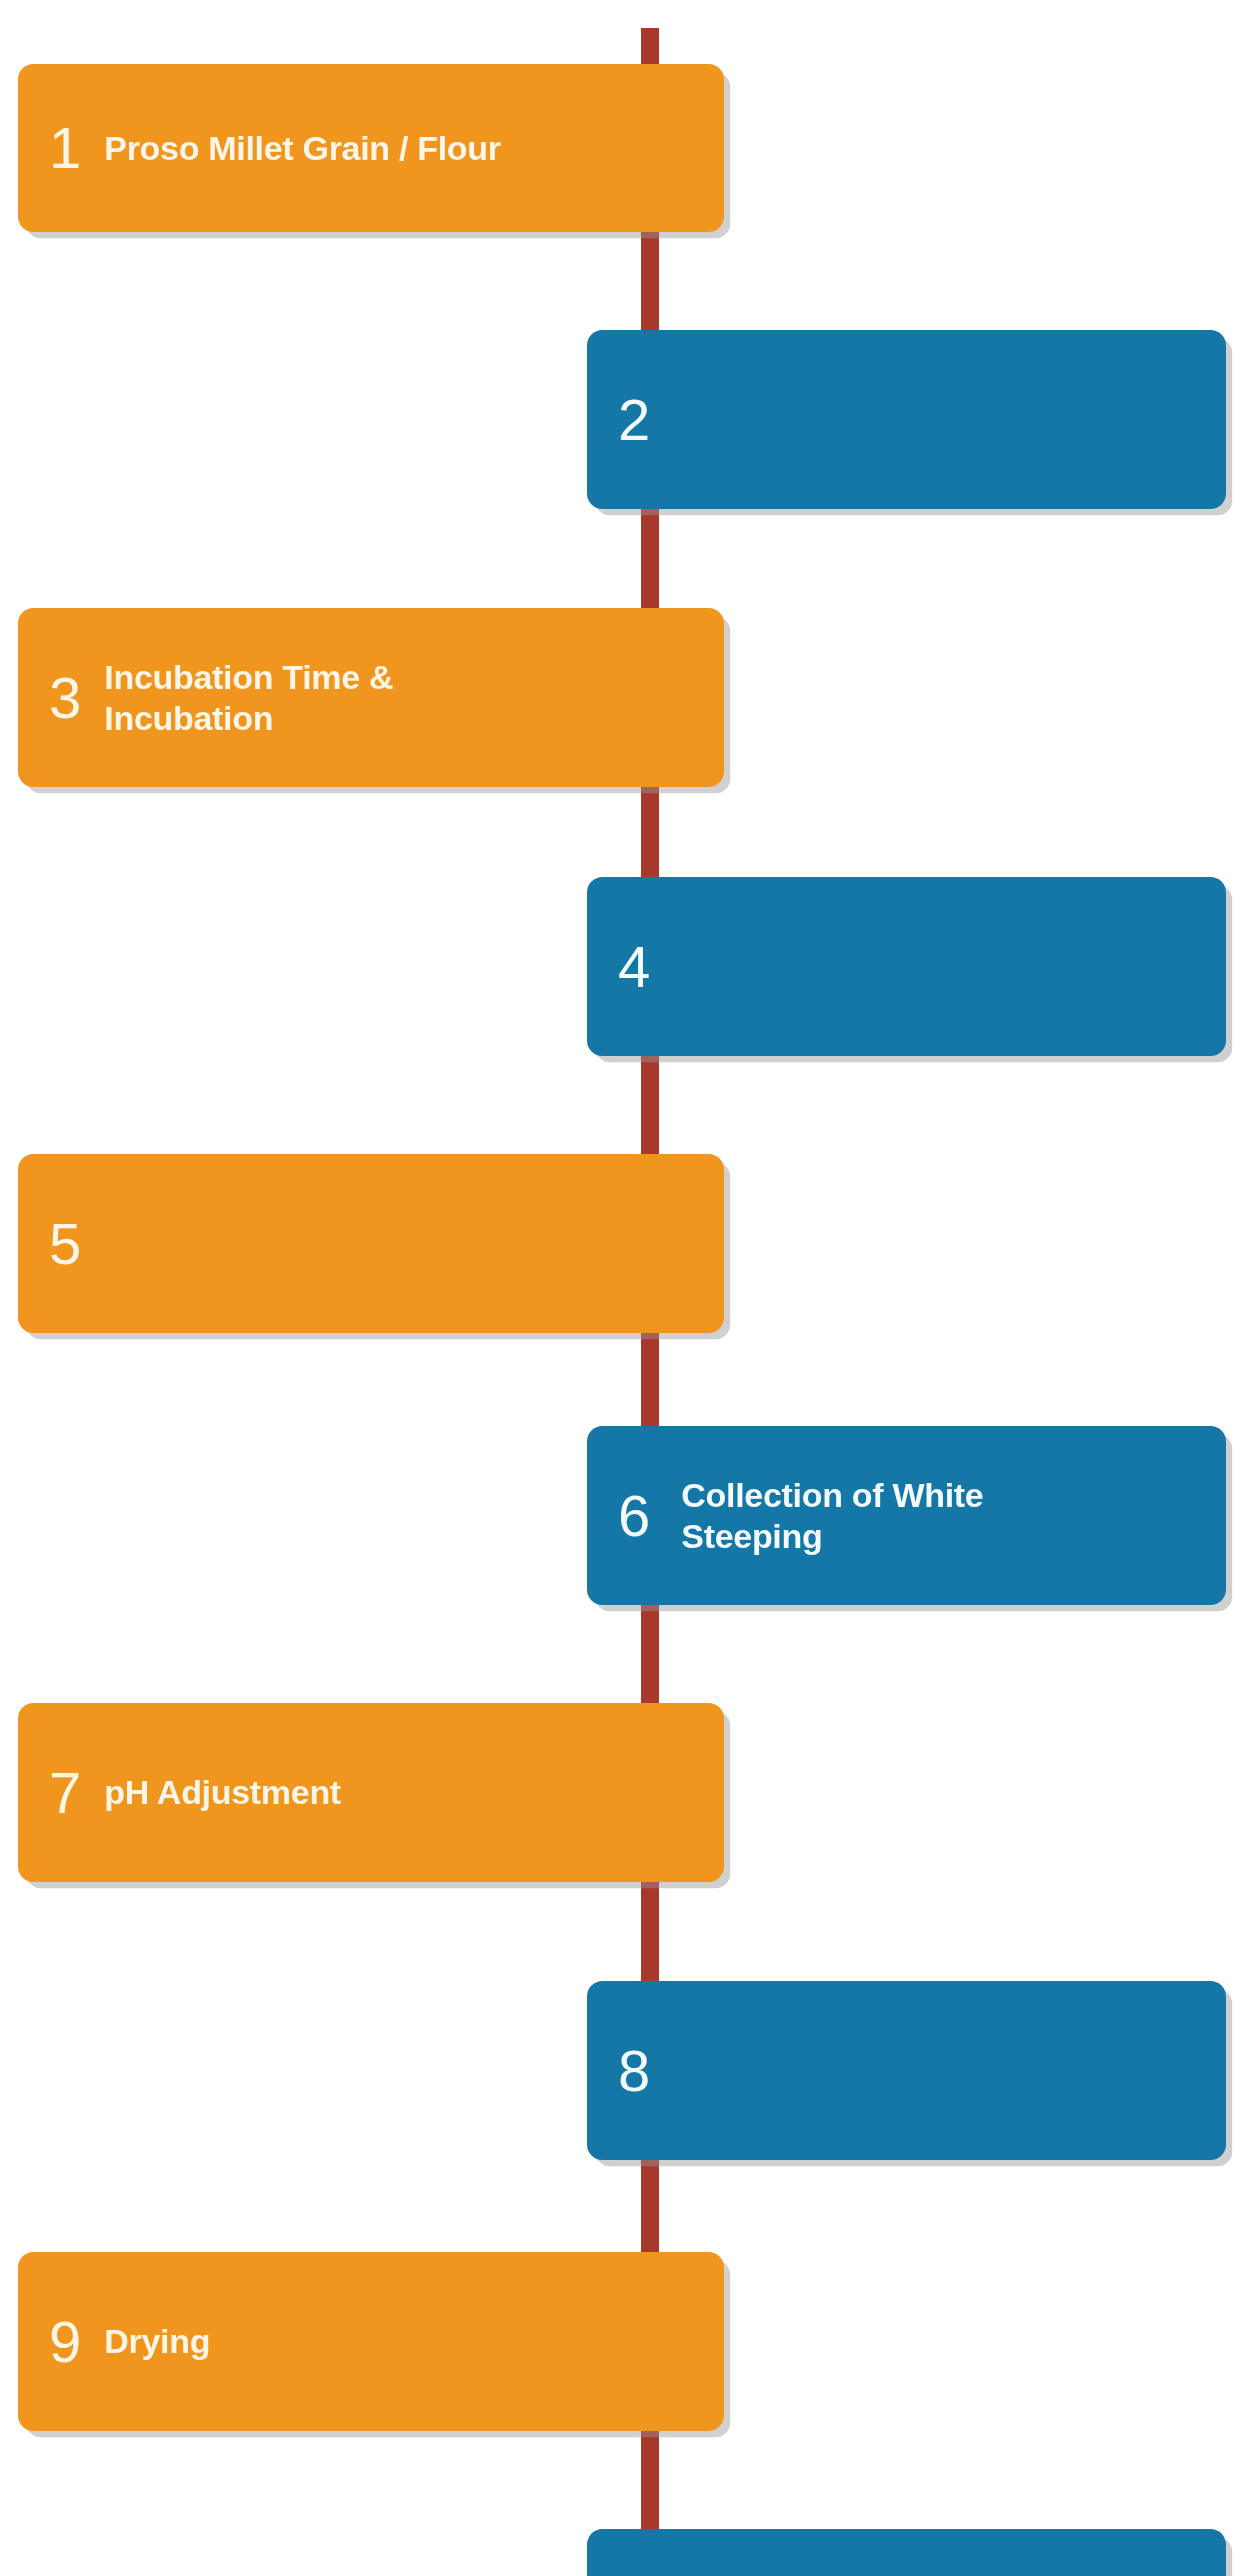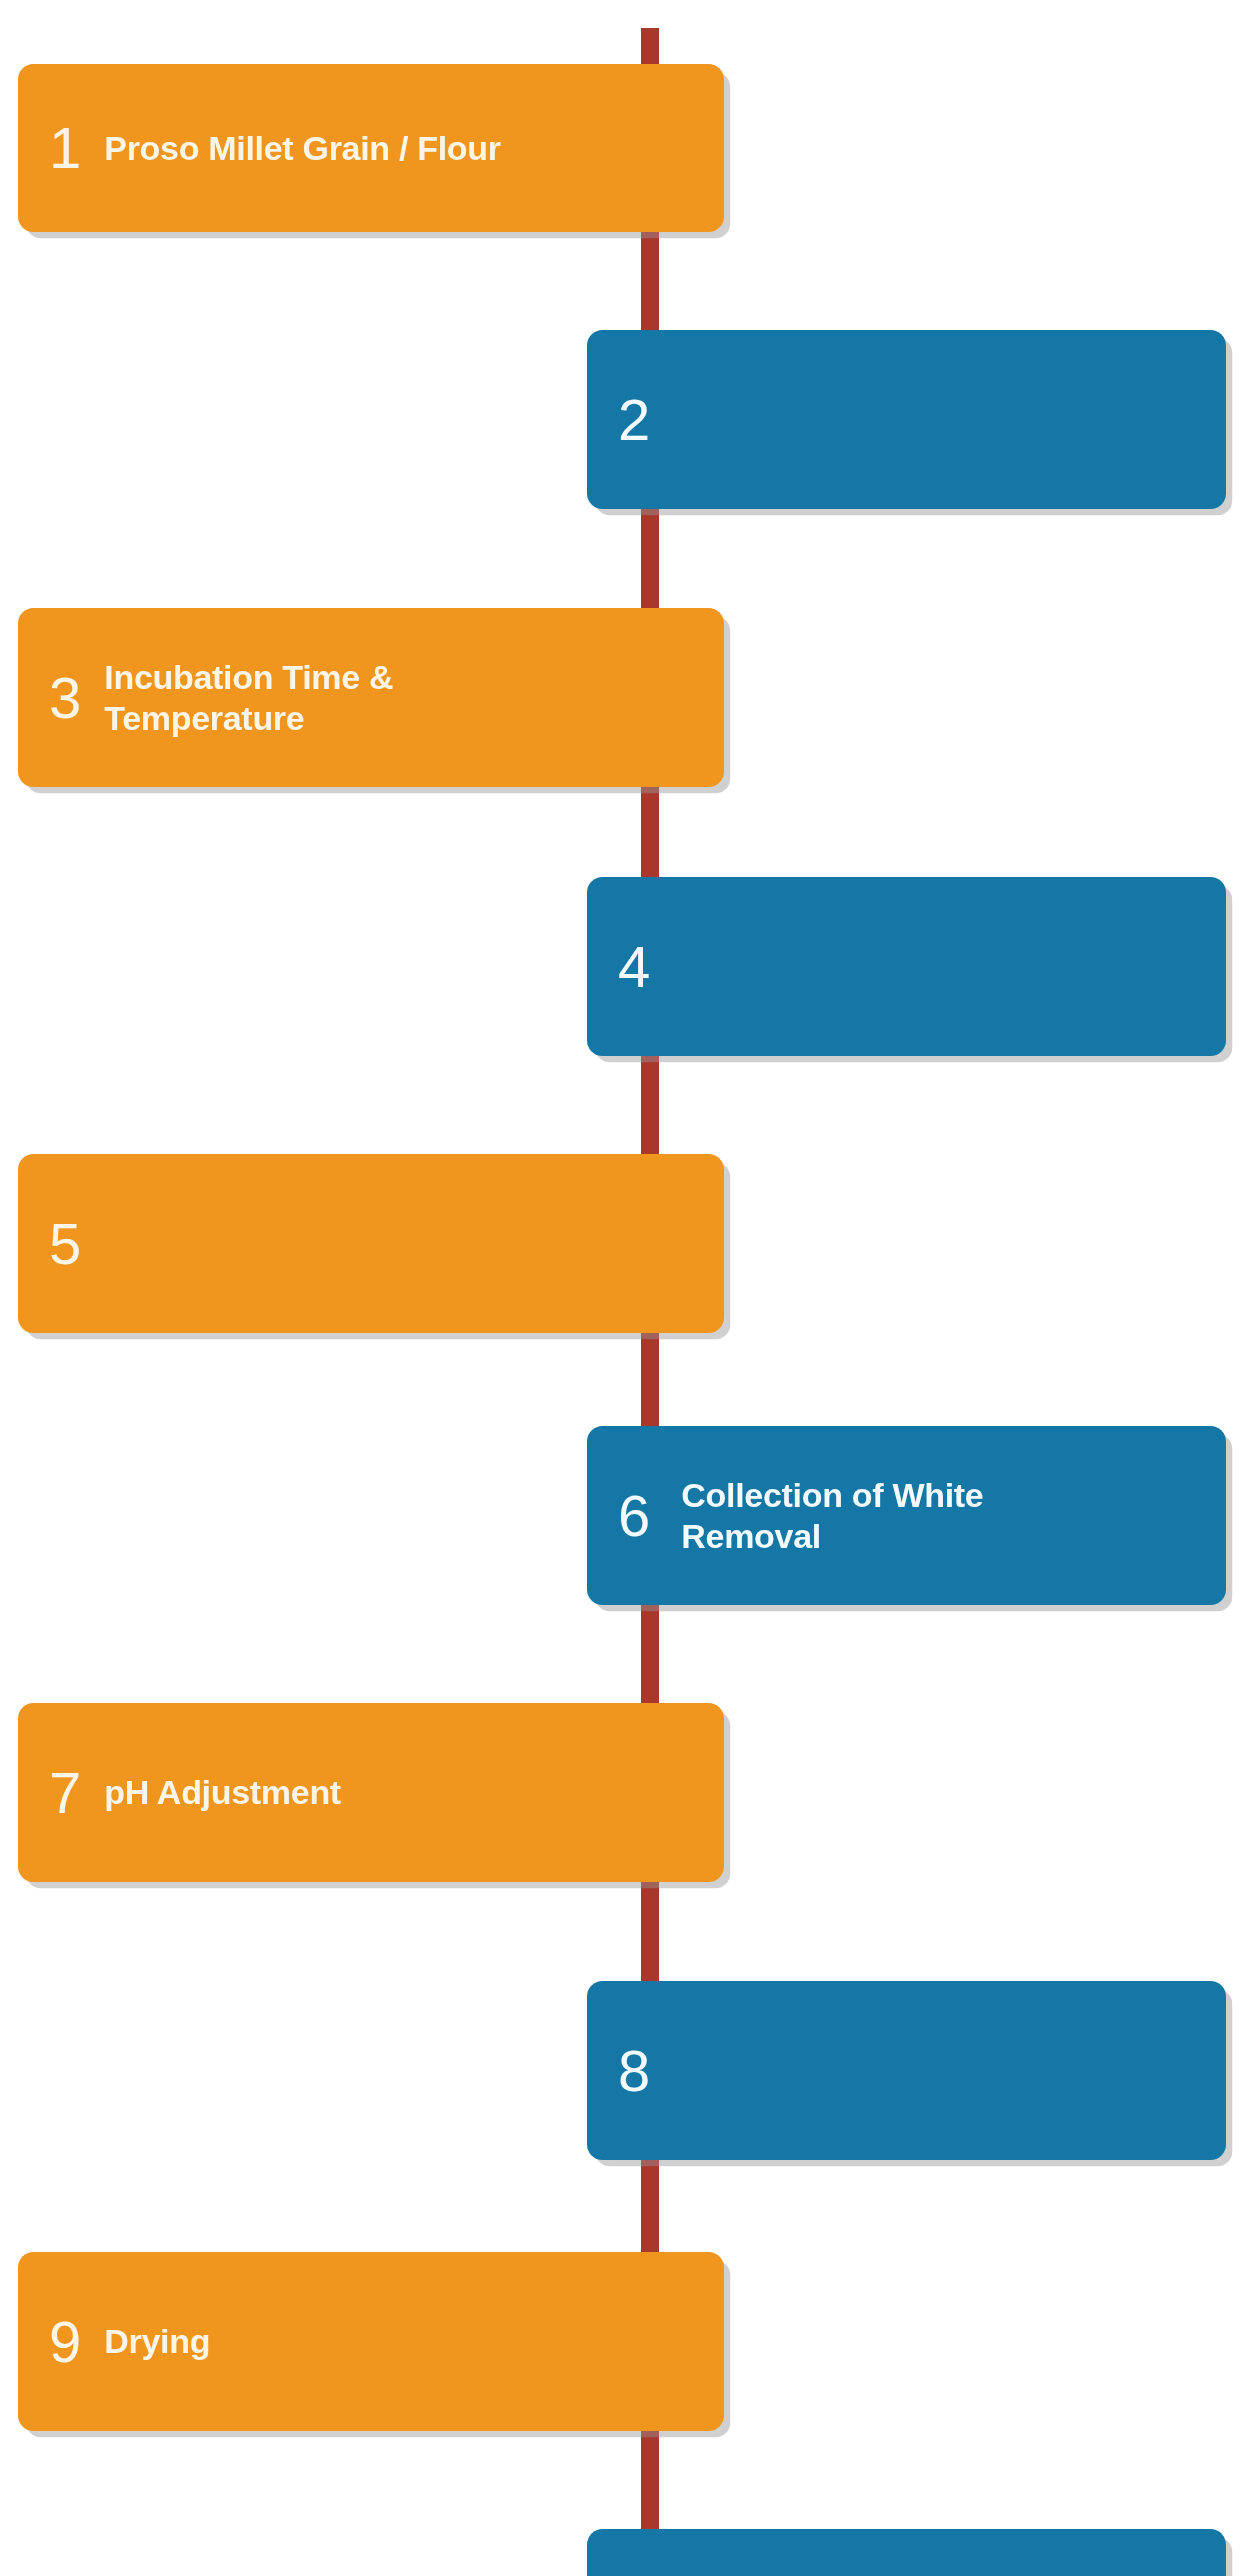--- a/index.html
+++ b/index.html
@@ -106,37 +106,37 @@
   </div>
 
   <div class="step-box blue side-right" style="top:330px; height:179px;">
     <span class="step-number num-gap-2">2</span>
   </div>
 
   <div class="step-box orange side-left" style="top:608px; height:179px;">
     <span class="step-number num-gap-1">3</span>
     <span class="step-label">
       <span class="line">Incubation Time &amp;</span>
-      <span class="line">Temperature</span>
+      <span class="line">Incubation</span>
     </span>
   </div>
 
   <div class="step-box blue side-right" style="top:877px; height:179px;">
     <span class="step-number num-gap-2">4</span>
   </div>
 
   <div class="step-box orange side-left" style="top:1154px; height:179px;">
     <span class="step-number num-gap-1">5</span>
   </div>
 
   <div class="step-box blue side-right" style="top:1426px; height:179px;">
     <span class="step-number num-gap-2">6</span>
     <span class="step-label">
       <span class="line">Collection of White</span>
-      <span class="line">Removal</span>
+      <span class="line">Steeping</span>
     </span>
   </div>
 
   <div class="step-box orange side-left" style="top:1703px; height:179px;">
     <span class="step-number num-gap-1">7</span>
     <span class="step-label">
       <span class="line">pH Adjustment</span>
     </span>
   </div>
 

